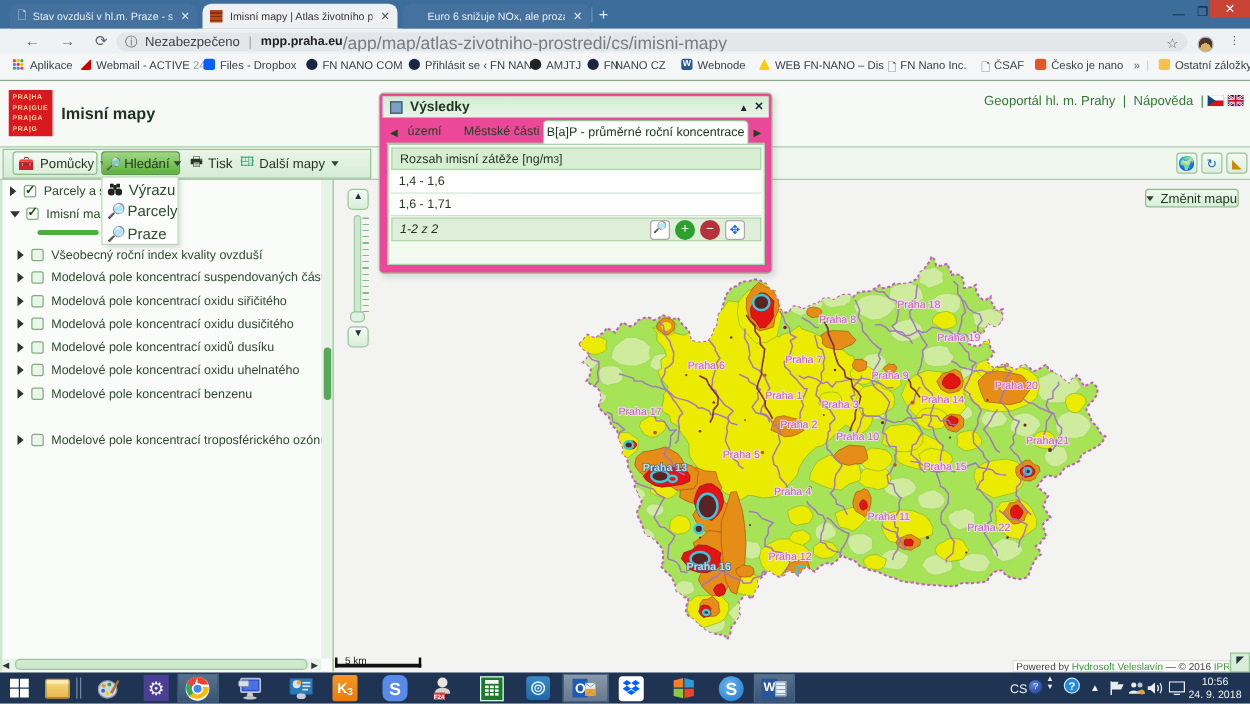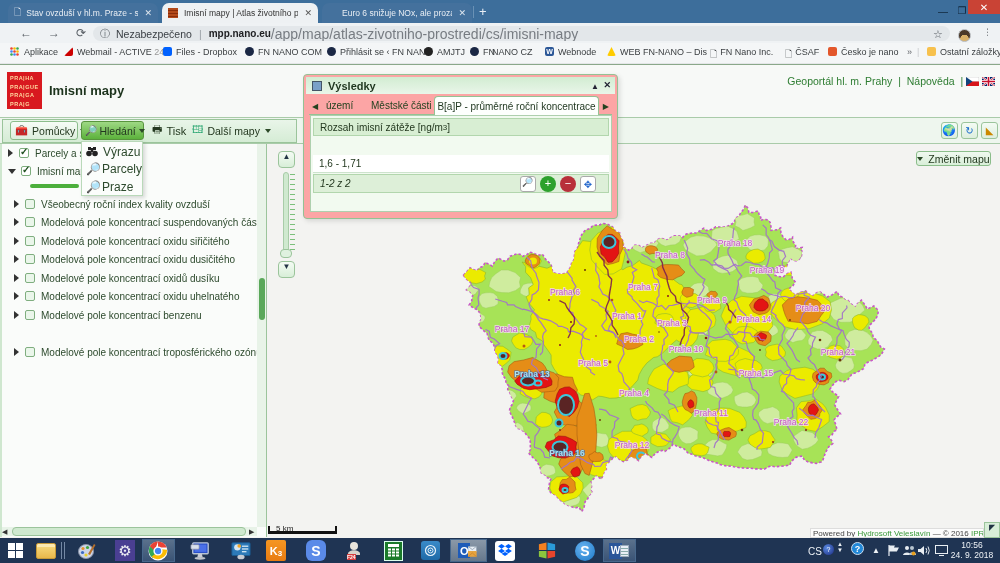--- a/index.html
+++ b/index.html
@@ -44,21 +44,21 @@
 .cb.on{background:#fff}
 .cb.on:after{content:"✓";position:absolute;left:0px;top:-3px;font-size:10px;color:#1d4d1d;font-weight:bold}
 #vsb{left:257px;top:144px;width:10px;height:383px;background:#e8f3e8}
 #vthumb{left:259px;top:278px;width:6px;height:42px;background:#5aa85a;border-radius:3px}
 #hsb{left:2px;top:527px;width:255px;height:9px;background:#e8f3e8}
 #hthumb{left:12px;top:527px;width:234px;height:9px;background:#cfe9cf;border:1px solid #9bc49b;border-radius:4px}
 
 #dd{left:81px;top:141px;width:62px;height:55px;background:#fbfdfb;border:1px solid #b9d9b9;box-shadow:2px 2px 4px rgba(0,0,0,.15);z-index:30}
 .ddi{position:absolute;font-size:12px;color:#2d4a2d;z-index:31}
 
-#win{left:303px;top:74px;width:315px;height:145px;background:#fca5a5;border:1px solid #94c294;border-radius:4px;box-shadow:2px 2px 5px rgba(0,0,0,.12);z-index:20}
+#win{left:303px;top:74px;width:315px;height:145px;background:#ec4899;border:1px solid #94c294;border-radius:4px;box-shadow:2px 2px 5px rgba(0,0,0,.12);z-index:20}
 #wtitle{position:absolute;left:2px;top:2px;right:2px;height:17px;background:linear-gradient(#d2ecd2,#e9f6e9);font-size:11px;font-weight:bold;color:#1d351d;display:flex;align-items:center;padding:0 6px}
 #wtabs{position:absolute;left:5px;top:21px;right:5px;height:19px;font-size:10px;color:#23421f;border-bottom:1px solid #94c294}
 #winner{position:absolute;left:6px;top:40px;right:5px;bottom:6px;background:#f2faf0;border:1px solid #aed0ae}
 .wtab{position:absolute;bottom:0;font-size:10px;color:#23421f;white-space:nowrap}
 #atab{position:absolute;left:130px;top:21px;width:165px;height:19px;background:#fdfffd;border:1px solid #94c294;border-bottom:0;border-radius:4px 4px 0 0;font-size:10px;color:#1d351d;display:flex;align-items:center;justify-content:center;z-index:2;white-space:nowrap}
 .trh{position:absolute;left:3px;right:3px;font-size:10px;color:#23381f;display:flex;align-items:center;padding:0 6px}
 
 #taskbar{left:0;top:538px;width:1000px;height:25px;background:#1f3453}
 .tkico{position:absolute;top:541px;width:20px;height:19px;display:flex;align-items:center;justify-content:center;font-size:12px}
 .tkbox{position:absolute;top:539px;width:28px;height:23px;background:#2d4e73;border:1px solid #48688c}
@@ -90,21 +90,21 @@
 
 <div class="abs" id="toolbar"></div>
 <div class="navic" style="left:20px">←</div>
 <div class="navic" style="left:48px">→</div>
 <div class="navic" style="left:76px">⟳</div>
 <div class="navic" style="left:103px">⌂</div>
 <div class="abs" id="omni">
   <span style="margin-left:7px;font-size:10px;color:#5c6268">ⓘ</span>
   <span style="margin-left:6px">Nezabezpečeno</span>
   <span style="margin:0 7px;color:#9aa0a6">|</span>
-  <span style="font-weight:bold;color:#202124;font-size:10px">mpp.nano.eu</span>
+  <span style="font-weight:bold;color:#202124;font-size:10px">mpp.praha.eu</span>
       <span style="color:#777c82;font-size:14px">/app/map/atlas-zivotniho-prostredi/cs/imisni-mapy</span>
 </div>
 <div class="abs" style="left:933px;top:28px;color:#5c6268;font-size:11px">☆</div>
 <div class="abs" style="left:958px;top:29px;width:13px;height:13px;border-radius:50%;background:radial-gradient(circle at 50% 80%,#d8b068 40%,#4a3828 41%);border:1px solid #b5b8bb"></div>
 <div class="abs" style="left:983px;top:27px;color:#5c6268;font-size:9px">⋮</div>
 
 <div class="abs" id="bookbar"></div>
 <div class="bm" style="left:10px">
       <svg width="9" height="9" viewBox="0 0 9 9">
         <circle cx="1.5" cy="1.5" r="1.3" fill="#ea4335"></circle>
@@ -461,20 +461,21 @@
     <span style="position:absolute;right:16px;top:5px;font-size:8px;color:#223">▲</span><span style="position:absolute;right:4px;top:3px;font-size:9px;color:#223">✕</span></div>
   <div id="wtabs">
     <span class="wtab" style="left:3px;bottom:3px;font-size:8px">◀</span>
     <span class="wtab" style="left:17px;bottom:3px">území</span>
     <span class="wtab" style="left:62px;bottom:3px">Městské části</span>
     <span class="wtab" style="right:3px;bottom:3px;font-size:8px">▶</span>
   </div>
   <div id="atab">B[a]P - průměrné roční koncentrace</div>
   <div id="winner">
     <div class="trh" style="left:2px;right:2px;top:2px;height:18px;background:#d8eed3;border:1px solid #b2d6ad">Rozsah imisní zátěže [ng/m<span style="font-size:8px;vertical-align:3px">3</span>]</div>
+    <div class="trh" style="top:21px;height:18px;background:#fff;border-bottom:1px solid #cde3cd;left:2px;right:2px">1,4 - 1,6</div>
     <div class="trh" style="top:39px;height:18px;background:#fff;border-bottom:1px solid #cde3cd;left:2px;right:2px">1,6 - 1,71</div>
     <div class="trh" style="top:58px;height:19px;background:#ddefd8;border:1px solid #b2d6ad;left:2px;right:2px;font-style:italic">1-2 z 2
       <span style="position:absolute;right:72px;top:1px;width:16px;height:16px;background:#fff;border:1px solid #aaa;border-radius:3px;font-style:normal;font-size:9px;text-align:center">🔎</span>
       <span style="position:absolute;right:52px;top:1px;width:16px;height:16px;background:#2da12d;border-radius:50%;color:#fff;font-style:normal;font-size:11px;text-align:center;line-height:15px">+</span>
       <span style="position:absolute;right:32px;top:1px;width:16px;height:16px;background:#b8303a;border-radius:50%;color:#fff;font-style:normal;font-size:11px;text-align:center;line-height:14px">−</span>
       <span style="position:absolute;right:12px;top:1px;width:16px;height:16px;background:#fff;border:1px solid #aaa;border-radius:3px;color:#26c;font-style:normal;font-size:10px;text-align:center;line-height:15px">✥</span>
     </div>
   </div>
 </div>
 

